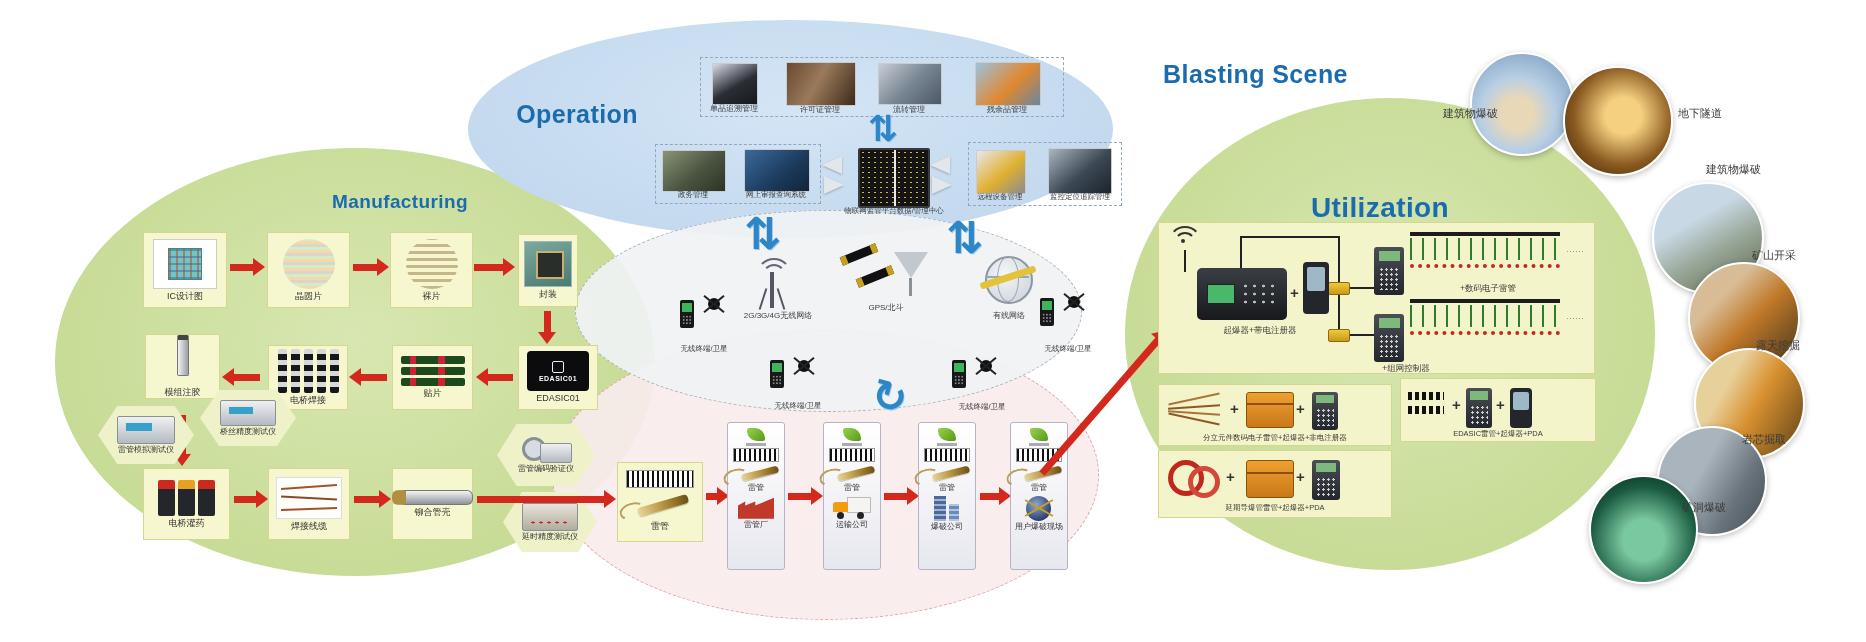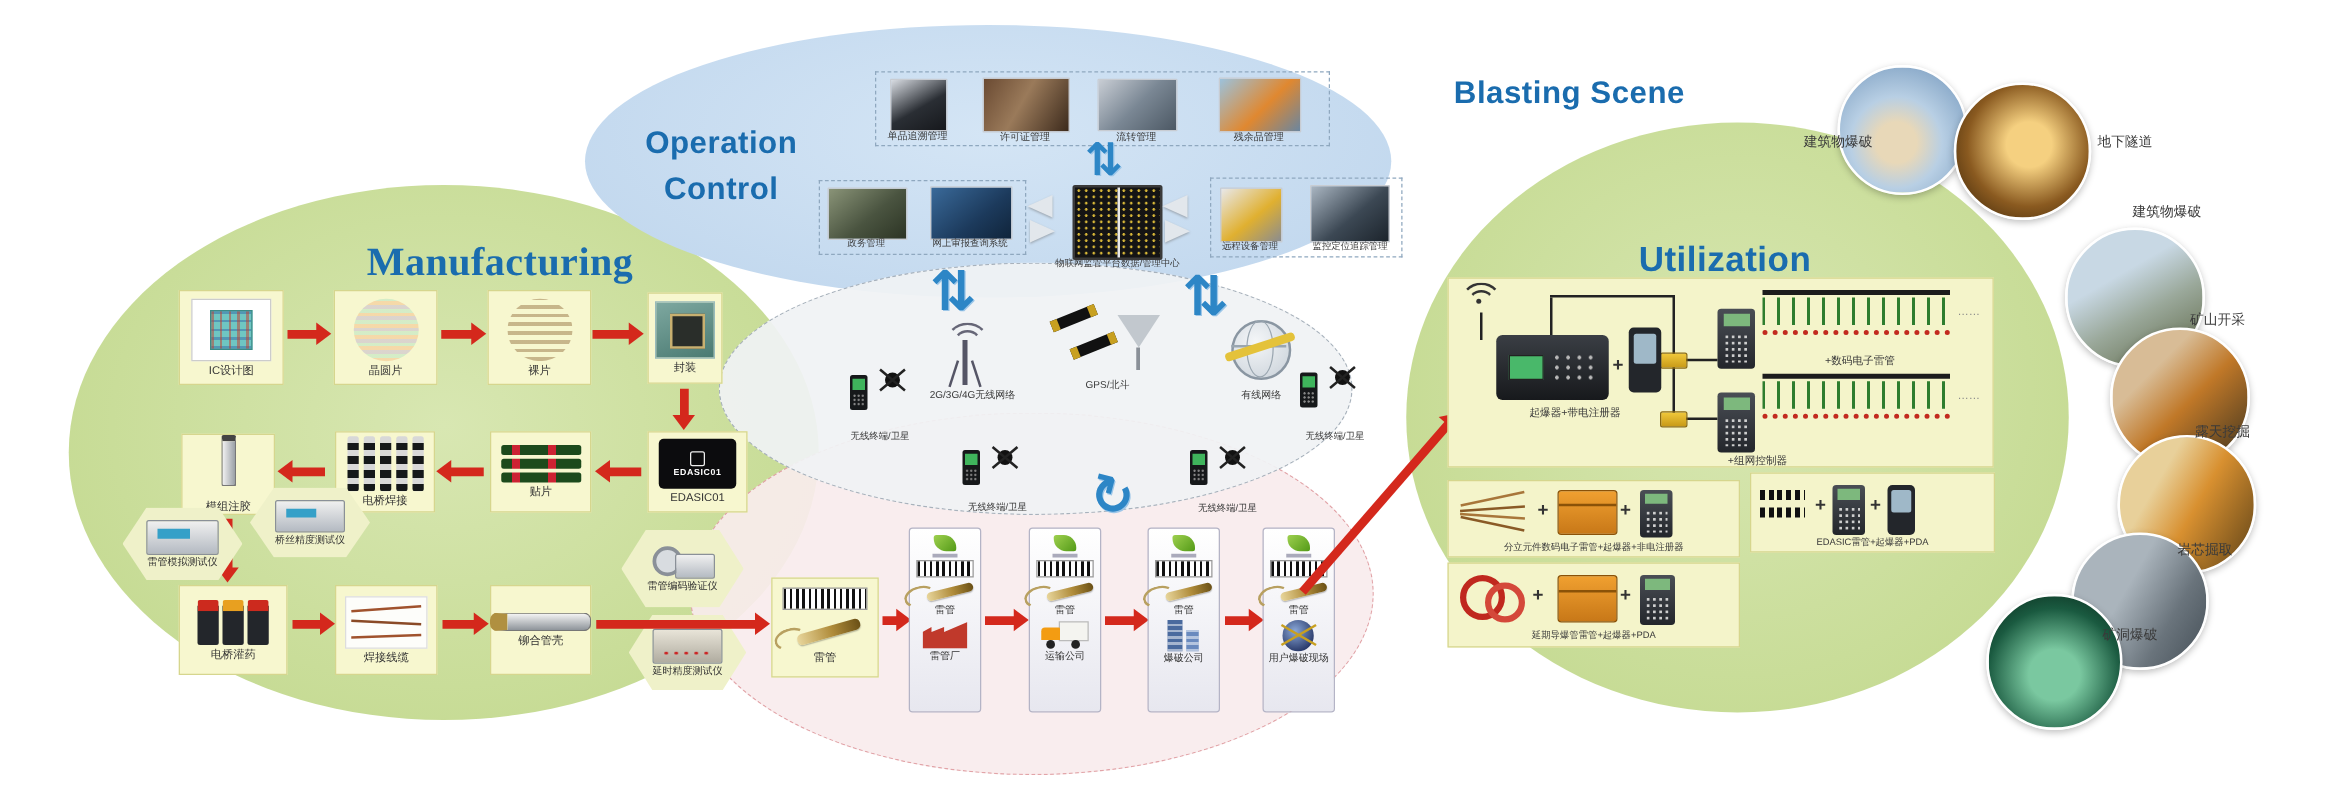--- a/index.html
+++ b/index.html
@@ -65,24 +65,23 @@
 <body>
 
 <div id="stage">
 
   <div class="zone" style="left:55px;top:148px;width:600px;height:428px;background:radial-gradient(ellipse at 50% 45%,#d8e7b2 0%,#c6db94 75%);"></div>
   <div class="zone" style="left:1125px;top:98px;width:530px;height:472px;background:radial-gradient(ellipse at 50% 45%,#d8e7b2 0%,#c6db94 75%);"></div>
   <div class="zone" style="left:468px;top:20px;width:645px;height:218px;background:radial-gradient(ellipse at 50% 40%,#d4e5f5 0%,#c2d8ee 80%);"></div>
   <div class="zone" style="left:552px;top:330px;width:545px;height:288px;background:rgba(249,235,237,.92);border:1.5px dashed #e2a4a8;"></div>
   <div class="zone" style="left:575px;top:210px;width:505px;height:200px;background:rgba(240,242,244,.93);border:1.5px dashed #a8b2bc;"></div>
 
-  <div class="t" style="left:250px;top:191px;width:300px;font-size:32px;font-family:Liberation Serif, serif;">Manufacturing</div>
+  <div class="t" style="left:250px;top:191px;width:300px;font-size:19px;">Manufacturing</div>
   <div class="t" style="left:466px;top:96px;width:222px;font-size:25px;line-height:37px;">
     <div>Operation</div>
-    <div>Control</div>
   </div>
   <div class="t" style="left:1280px;top:192px;width:200px;font-size:28px;">Utilization</div>
   <div class="t" style="left:1163px;top:60px;width:185px;font-size:25px;">Blasting Scene</div>
 
   <div class="ybox" style="left:143px;top:232px;width:84px;height:76px;">
     <div style="width:62px;height:48px;background:#fff;border:1px solid #ccc;position:relative;">
       <div style="position:absolute;left:14px;top:8px;width:32px;height:30px;background:#6fc6c2;border:1px solid #3a8a86;background-image:repeating-linear-gradient(90deg,rgba(200,60,40,.5) 0 2px,transparent 2px 7px),repeating-linear-gradient(0deg,rgba(40,80,160,.4) 0 2px,transparent 2px 7px);"></div>
     </div>
     <div class="blbl">IC设计图</div>
   </div>
@@ -123,21 +122,21 @@
   <div class="ybox" style="left:268px;top:345px;width:80px;height:65px;">
     <div style="display:flex;gap:4px;">
       <div class="vbar"></div>
       <div class="vbar"></div>
       <div class="vbar"></div>
       <div class="vbar"></div>
       <div class="vbar"></div>
     </div>
     <div class="blbl">电桥焊接</div>
   </div>
-  <div class="ybox" style="left:145px;top:347px;width:75px;height:65px;gap:12px;">
+  <div class="ybox" style="left:145px;top:334px;width:75px;height:65px;gap:12px;">
     <div style="width:10px;height:44px;background:linear-gradient(90deg,#f2f2f2,#9aa0a6);border:1px solid #777;border-radius:2px;border-top:5px solid #444;"></div>
     <div class="blbl">模组注胶</div>
   </div>
   <div class="al" style="left:487px;top:374px;width:26px;"></div>
   <div class="al" style="left:360px;top:374px;width:27px;"></div>
   <div class="al" style="left:233px;top:374px;width:27px;"></div>
   <div class="ad" style="left:179px;top:415px;height:40px;"></div>
 
   <div class="hex" style="left:98px;top:406px;width:96px;height:58px;">
     <div class="machine" style="width:56px;height:26px;">

